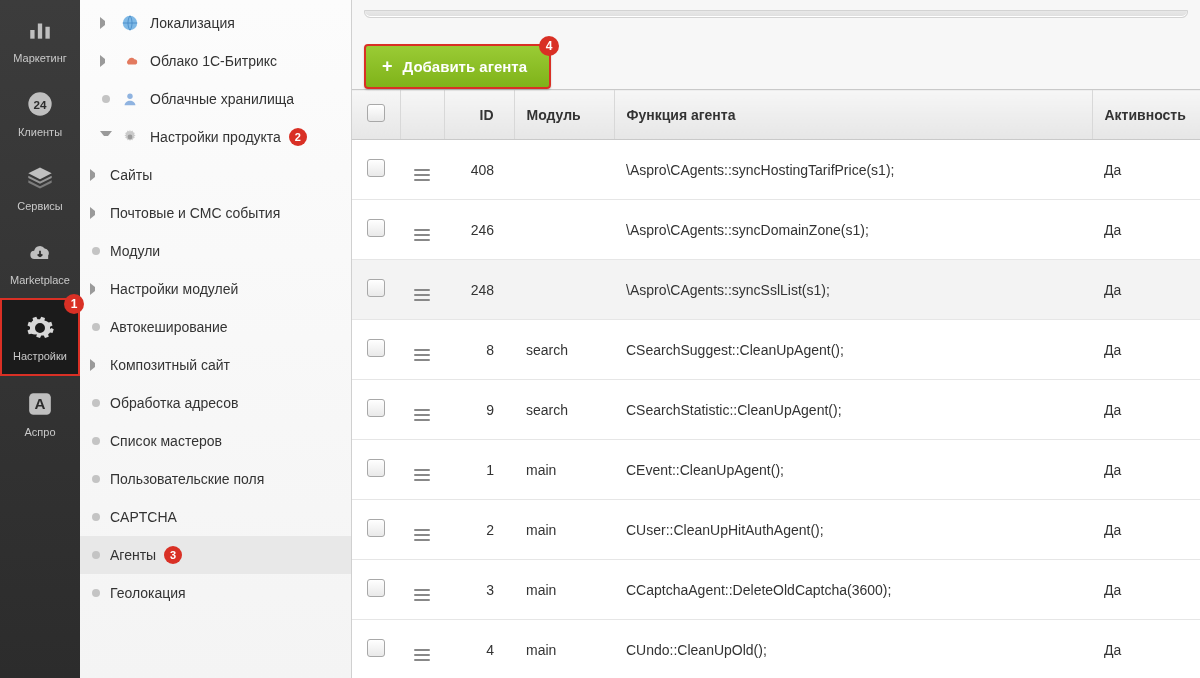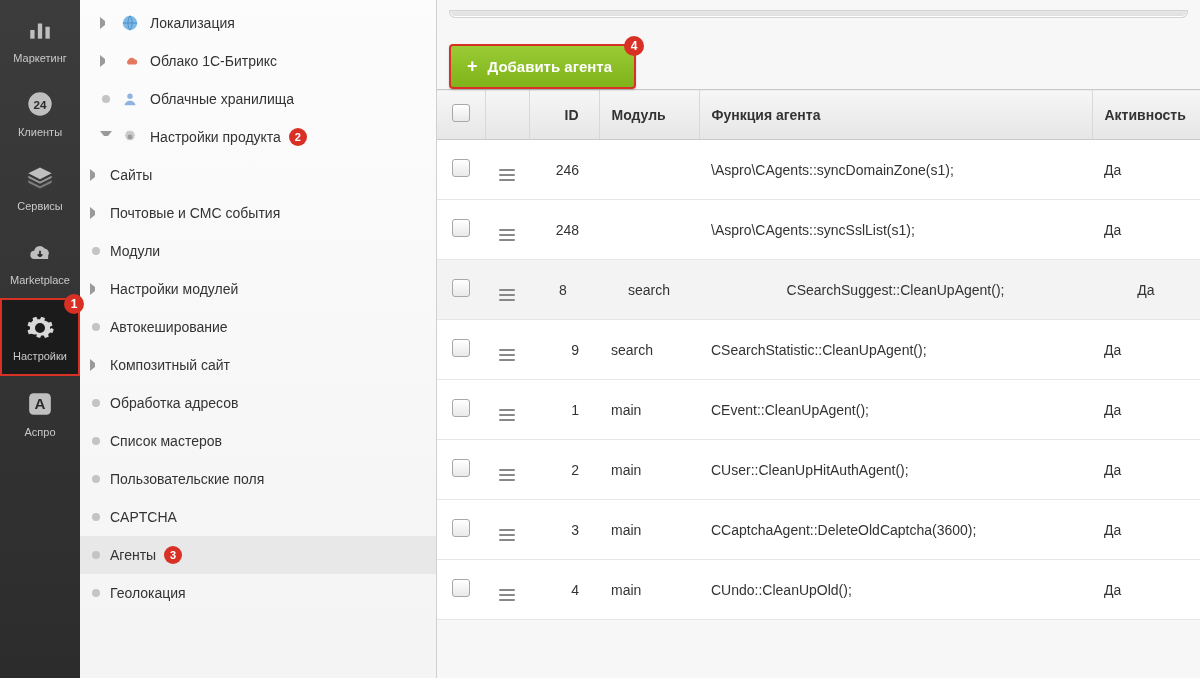--- a/index.html
+++ b/index.html
@@ -31,21 +31,21 @@
 
 .badge {
   position: absolute; top: -6px; right: -6px;
   background: #d93025; color:#fff; width:20px; height:20px;
   border-radius:50%; display:flex; align-items:center; justify-content:center;
   font-size:12px; font-weight:bold; z-index:5;
 }
 
 
 .tree {
-  width: 357px;
+  width: 272px;
   background: linear-gradient(#fcfcfc,#f4f4f4);
   border-right: 1px solid #d0d0d0;
   overflow-y: auto;
   padding-top: 4px;
 }
 .tree-item {
   display:flex; align-items:center;
   padding: 0 10px; height: 38px;
   color:#333; font-size:14px; cursor:pointer;
   position: relative;
@@ -93,21 +93,21 @@
 thead th {
   background: linear-gradient(#f6f6f6,#e6e6e6);
   border-top:1px solid #c9c9c9; border-bottom:1px solid #c9c9c9;
   padding: 14px 12px; text-align:left; font-size:14px; color:#333;
   font-weight:bold;
 }
 thead th + th { border-left:1px solid #d8d8d8; }
 tbody td {
   padding: 18px 12px; border-bottom:1px solid #e6e6e6; font-size:14px; color:#333;
 }
-tbody tr:nth-child(3) td { background:#f3f3f3;text-align:center; }
+tbody tr:nth-child(3) td { background:#f3f3f3; }
 .chk {
   width:18px; height:18px; border:1px solid #a8a8a8; border-radius:3px;
   background: linear-gradient(#fff,#e9e9e9); display:inline-block;
 }
 .hamburger {
   display:inline-flex; flex-direction:column; gap:3px; cursor:pointer;
 }
 .hamburger span { width:16px; height:2px; background:#888; border-radius:1px; }
 .col-id { text-align:right; padding-right:20px; width:70px;padding-left:18px; }
 .col-mod { width:100px;margin-left:26px; }
@@ -302,20 +302,32 @@
           </tr>
         </thead>
         <tbody id="tbody">
             <tr>
     <td class="col-chk"><span class="chk"></span></td>
     <td class="col-burger"><span class="hamburger">
                   <span></span>
                   <span></span>
                   <span></span>
                 </span></td>
+    <td class="col-id">408</td>
+    <td class="col-mod"></td>
+    <td>\Aspro\CAgents::syncHostingTarifPrice(s1);</td>
+    <td class="col-act">Да</td>
+  </tr>
+            <tr>
+    <td class="col-chk"><span class="chk"></span></td>
+    <td class="col-burger"><span class="hamburger">
+                  <span></span>
+                  <span></span>
+                  <span></span>
+                </span></td>
     <td class="col-id">246</td>
     <td class="col-mod"></td>
     <td>\Aspro\CAgents::syncDomainZone(s1);</td>
     <td class="col-act">Да</td>
   </tr>
             <tr>
     <td class="col-chk"><span class="chk"></span></td>
     <td class="col-burger"><span class="hamburger">
                   <span></span>
                   <span></span>

